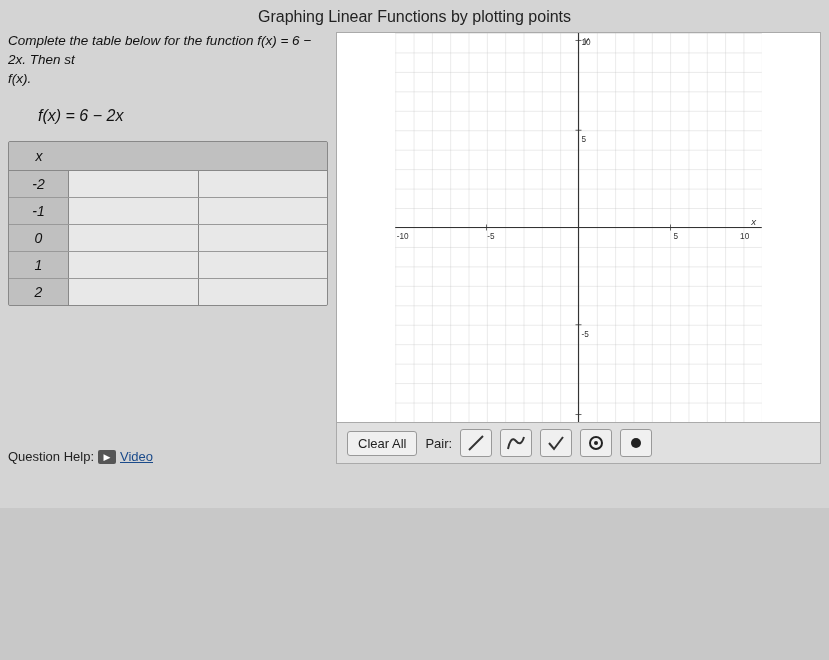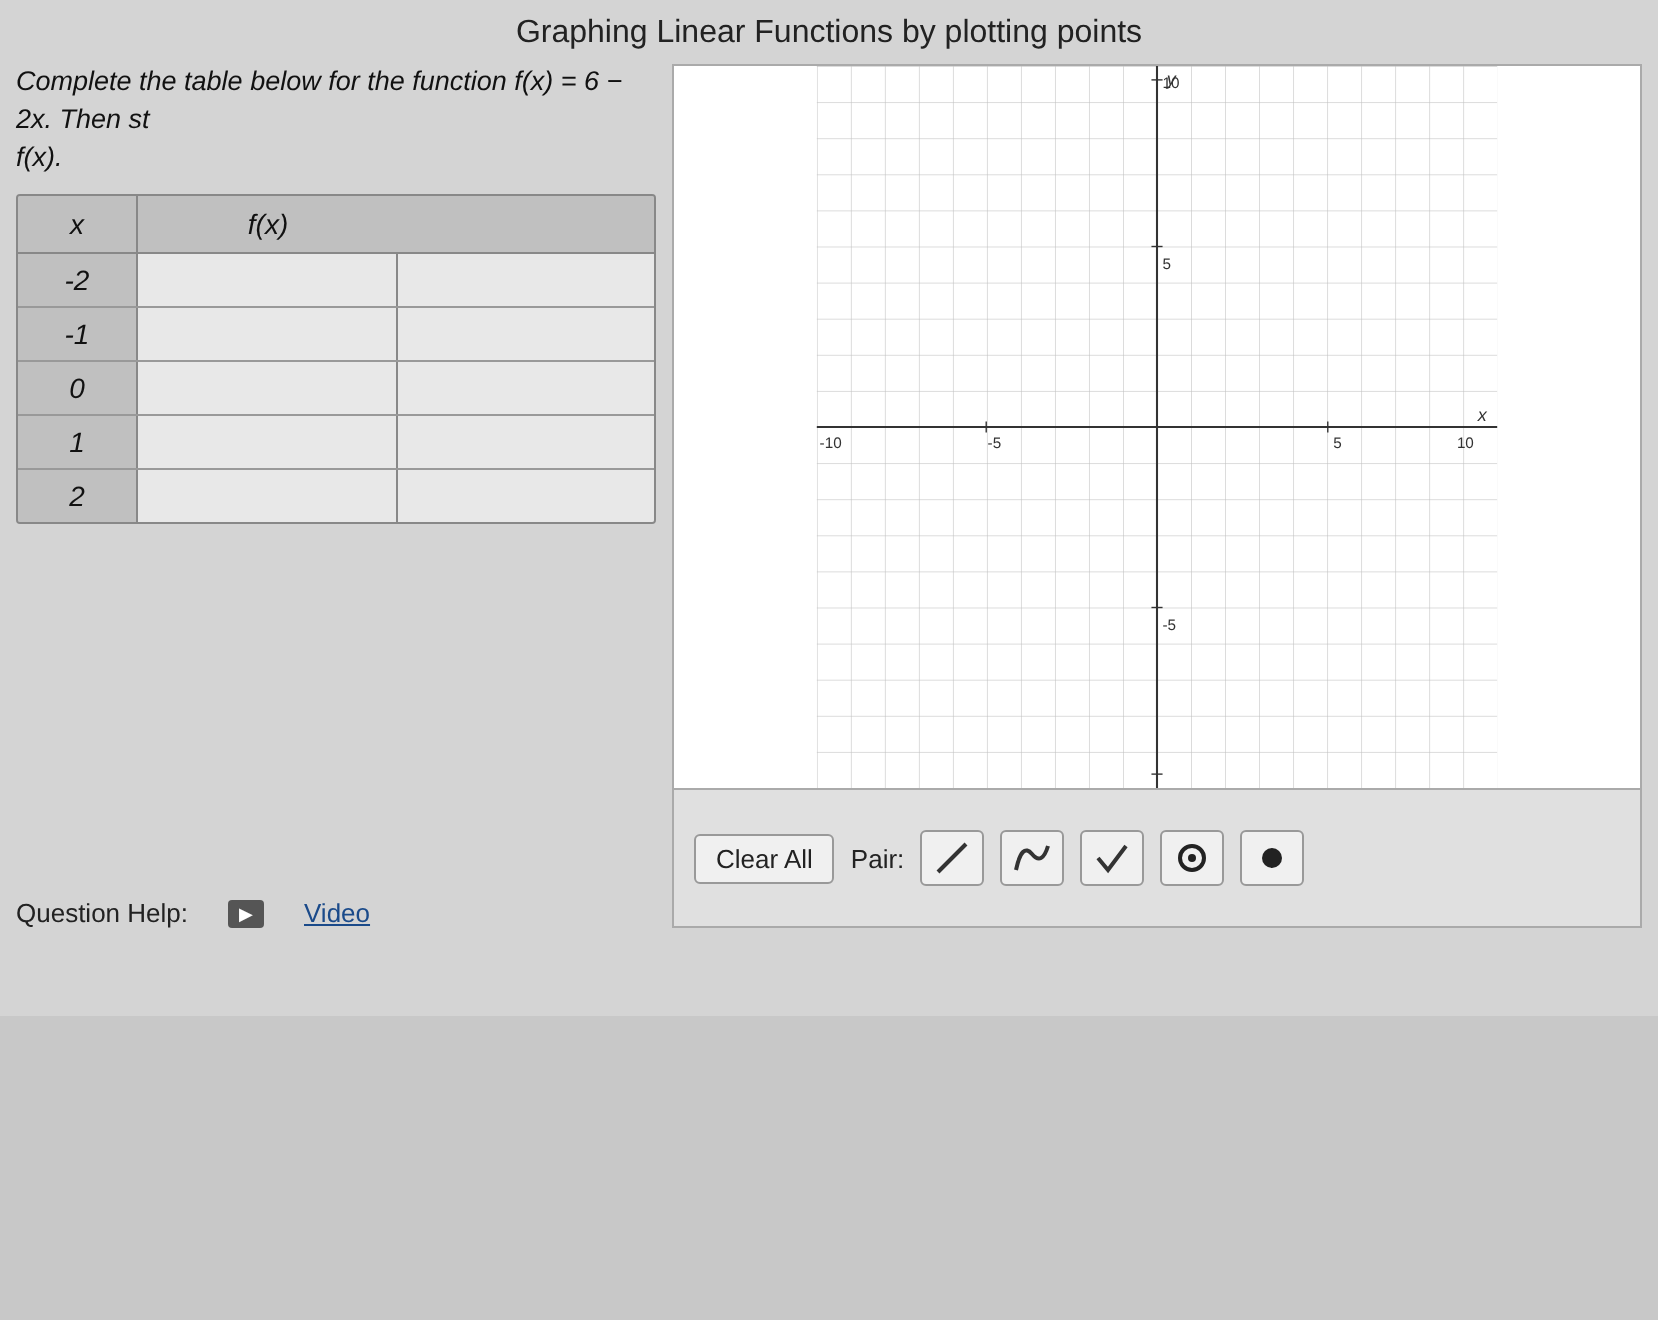--- a/index.html
+++ b/index.html
@@ -101,21 +101,21 @@
       padding: 4px 6px;
       font-size: 13px;
       outline: none;
     }
     .question-help {
       margin-top: auto;
       font-size: 13px;
       color: #222;
       display: flex;
       align-items: center;
-      gap: 20px;
+      gap: 4px;
     }
     .video-icon {
       display: inline-flex;
       align-items: center;
       justify-content: center;
       background: #555;
       color: white;
       width: 18px;
       height: 14px;
       font-size: 9px;
@@ -136,21 +136,21 @@
       overflow: hidden;
     }
     .graph-svg {
       width: 100%;
       height: 100%;
     }
     .toolbar {
       background: #e0e0e0;
       border: 1px solid #aaa;
       border-top: none;
-      padding: 20px 10px;
+      padding: 6px 10px;
       display: flex;
       align-items: center;
       gap: 8px;
     }
     .toolbar-btn {
       padding: 4px 10px;
       background: #f0f0f0;
       border: 1px solid #999;
       border-radius: 3px;
       font-size: 13px;
@@ -202,25 +202,27 @@
   <div class="page-title">Graphing Linear Functions by plotting points</div>
 
   <div class="content-area">
 
     <div class="left-panel">
       <div class="instruction-text">
         Complete the table below for the function <em>f</em>(<em>x</em>) = 6 − 2<em>x</em>. Then st<br>
         <em>f</em>(<em>x</em>).
       </div>
 
+      <div class="function-label">
+        <em>f</em>(<em>x</em>) = 6 − 2<em>x</em>
+      </div>
 
       <div class="table-container">
         <div class="table-header">
           <div class="table-header-cell"><em>x</em></div>
-          <div class="table-header-cell"><em>f</em>(<em>x</em>)</div>
         </div>
 
         <div class="table-row">
           <div class="table-cell-x">
               <em>-2</em>
             </div>
           <div class="table-cell-input"><input type="text" style=""></div>
           <div class="table-cell-input"><input type="text" style=""></div>
         </div>
         <div class="table-row">

